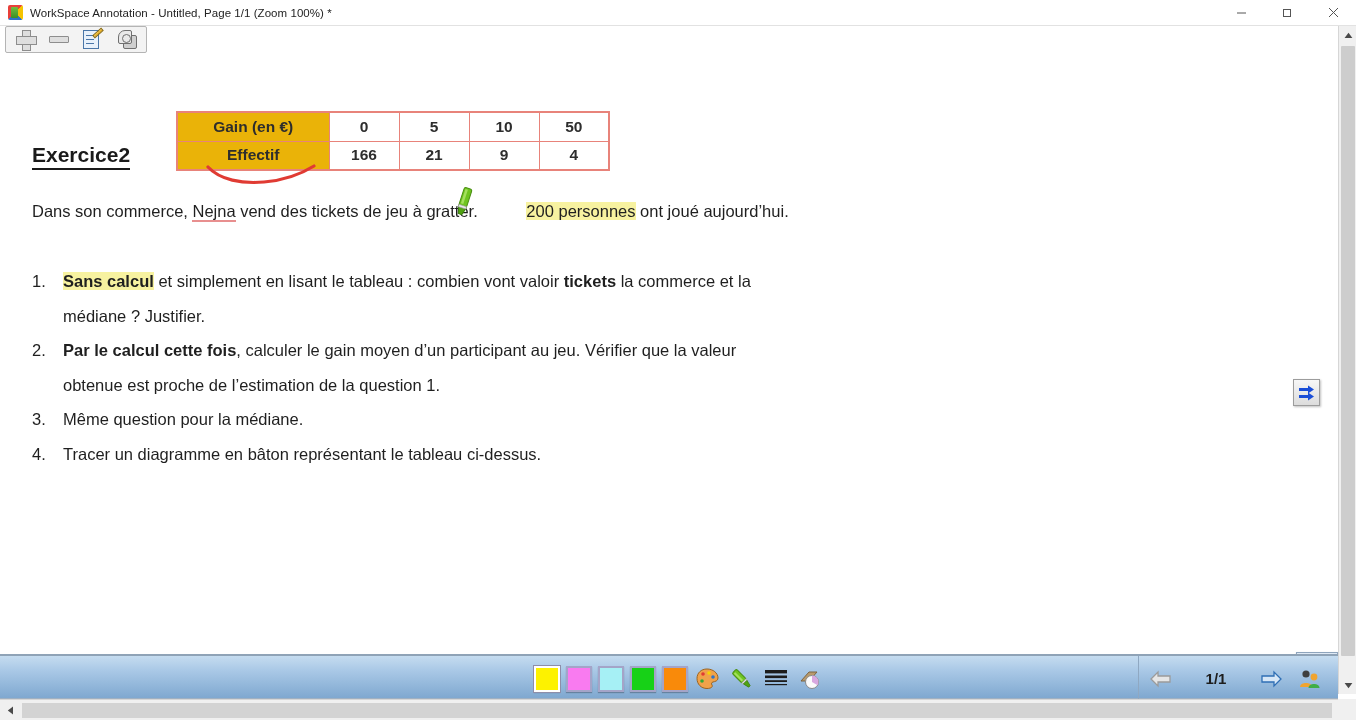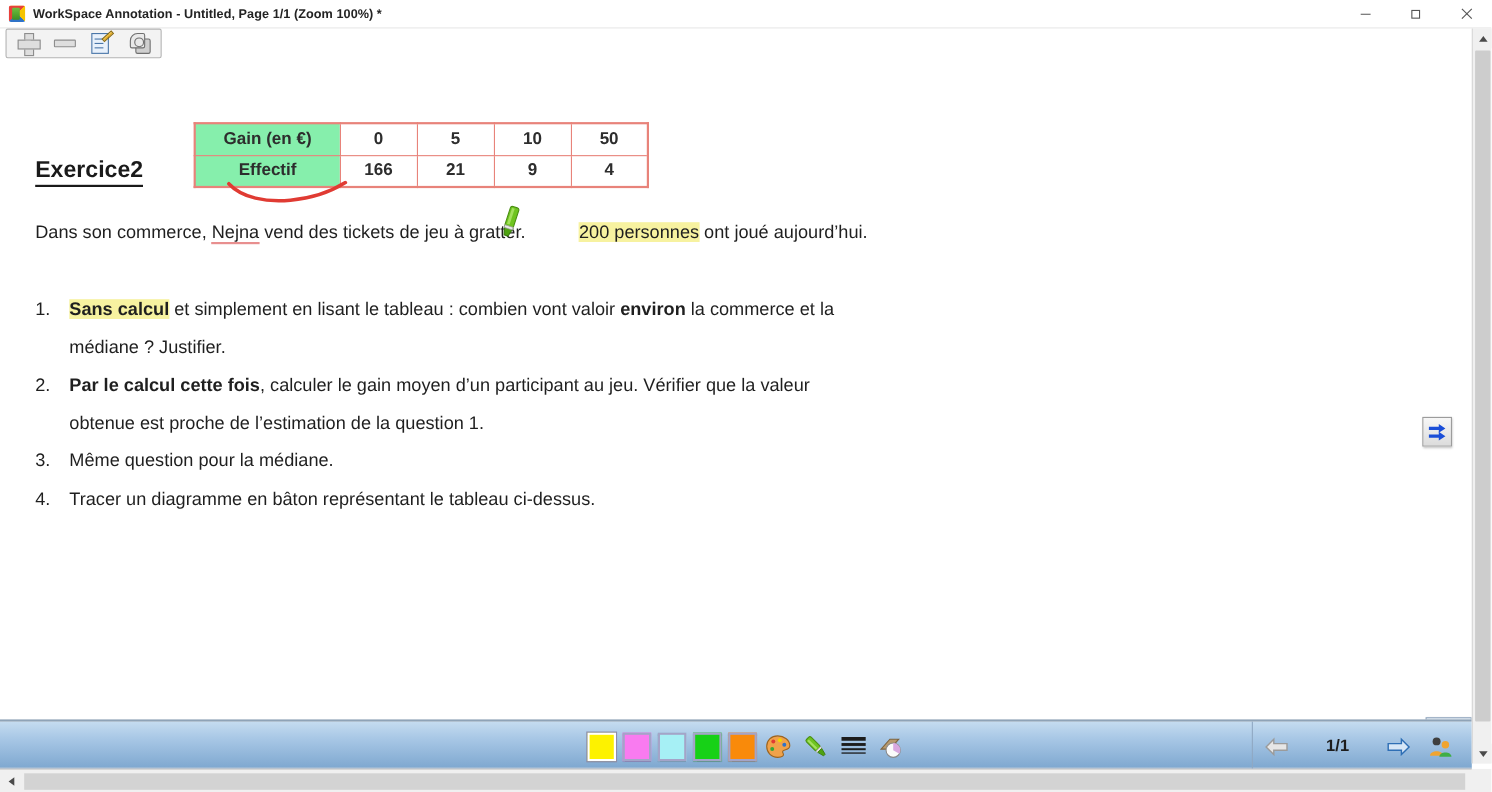--- a/index.html
+++ b/index.html
@@ -25,21 +25,20 @@
       linear-gradient(45deg,#2f73c8 0 50%, #f5c400 50% 100%);
     overflow:hidden;
   }
   .app-icon::after{
     content:""; position:absolute; left:3px; top:2px; width:7px; height:11px;
     background:linear-gradient(180deg,#6fbf3f,#3c8f23); border-radius:1px;
   }
   .title-text {
     font-size:11.5px; color:#232323; letter-spacing:0.05px;
     white-space:nowrap;
-    font-weight:bold;
   }
   .win-controls { margin-left:auto; display:flex; height:26px; }
   .win-btn {
     width:46px; height:26px; display:flex; align-items:center; justify-content:center;
     color:#4a4a4a; font-size:12px; line-height:1;
   }
   .win-btn svg { display:block; }
 
   
   .toptoolbar {
@@ -119,21 +118,21 @@
     border-collapse:collapse;
     border:2px solid #e8837a;
     font-family:"Liberation Sans", sans-serif;
   }
   .data-table td{
     border:1px solid #e8837a;
     text-align:center; font-size:15.5px; font-weight:bold; color:#2d2d2d;
     height:29px; padding:0 6px;
   }
   .data-table td.hdr{
-    background:#86efac; width:132px; font-size:15.5px;
+    background:#eab308; width:152px; font-size:15.5px;
   }
   .data-table td.val{ width:70px; background:#ffffff; }
 
   
   .red-scribble{
     position:absolute; left:206px; top:110px; width:112px; height:22px;
     pointer-events:none;
   }
 
   
@@ -334,21 +333,21 @@
       <p>
         <span>Dans son commerce, </span><span class="spell">Nejna</span><span> vend des tickets de jeu à gratter. </span><span class="hl-yellow">200 personnes</span><span> ont joué aujourd’hui.</span>
       </p>
     </div>
 
     <div class="olist">
 
       <div class="oitem">
         <span class="onum">1.</span>
         <span class="otext">
-          <span class="hl-yellow-b">Sans calcul</span><span> et simplement en lisant le tableau : combien vont valoir </span><span class="b">environ</span><span> la commerce et la</span>
+          <span class="hl-yellow-b">Sans calcul</span><span> et simplement en lisant le tableau : combien vont valoir </span><span class="b">tickets</span><span> la commerce et la</span>
           <span class="l2">médiane ? Justifier.</span>
         </span>
       </div>
 
       <div class="oitem">
         <span class="onum">2.</span>
         <span class="otext">
           <span class="b">Par le calcul cette fois</span><span>, calculer le gain moyen d’un participant au jeu. Vérifier que la valeur</span>
           <span class="l2">obtenue est proche de l’estimation de la question 1.</span>
         </span>

